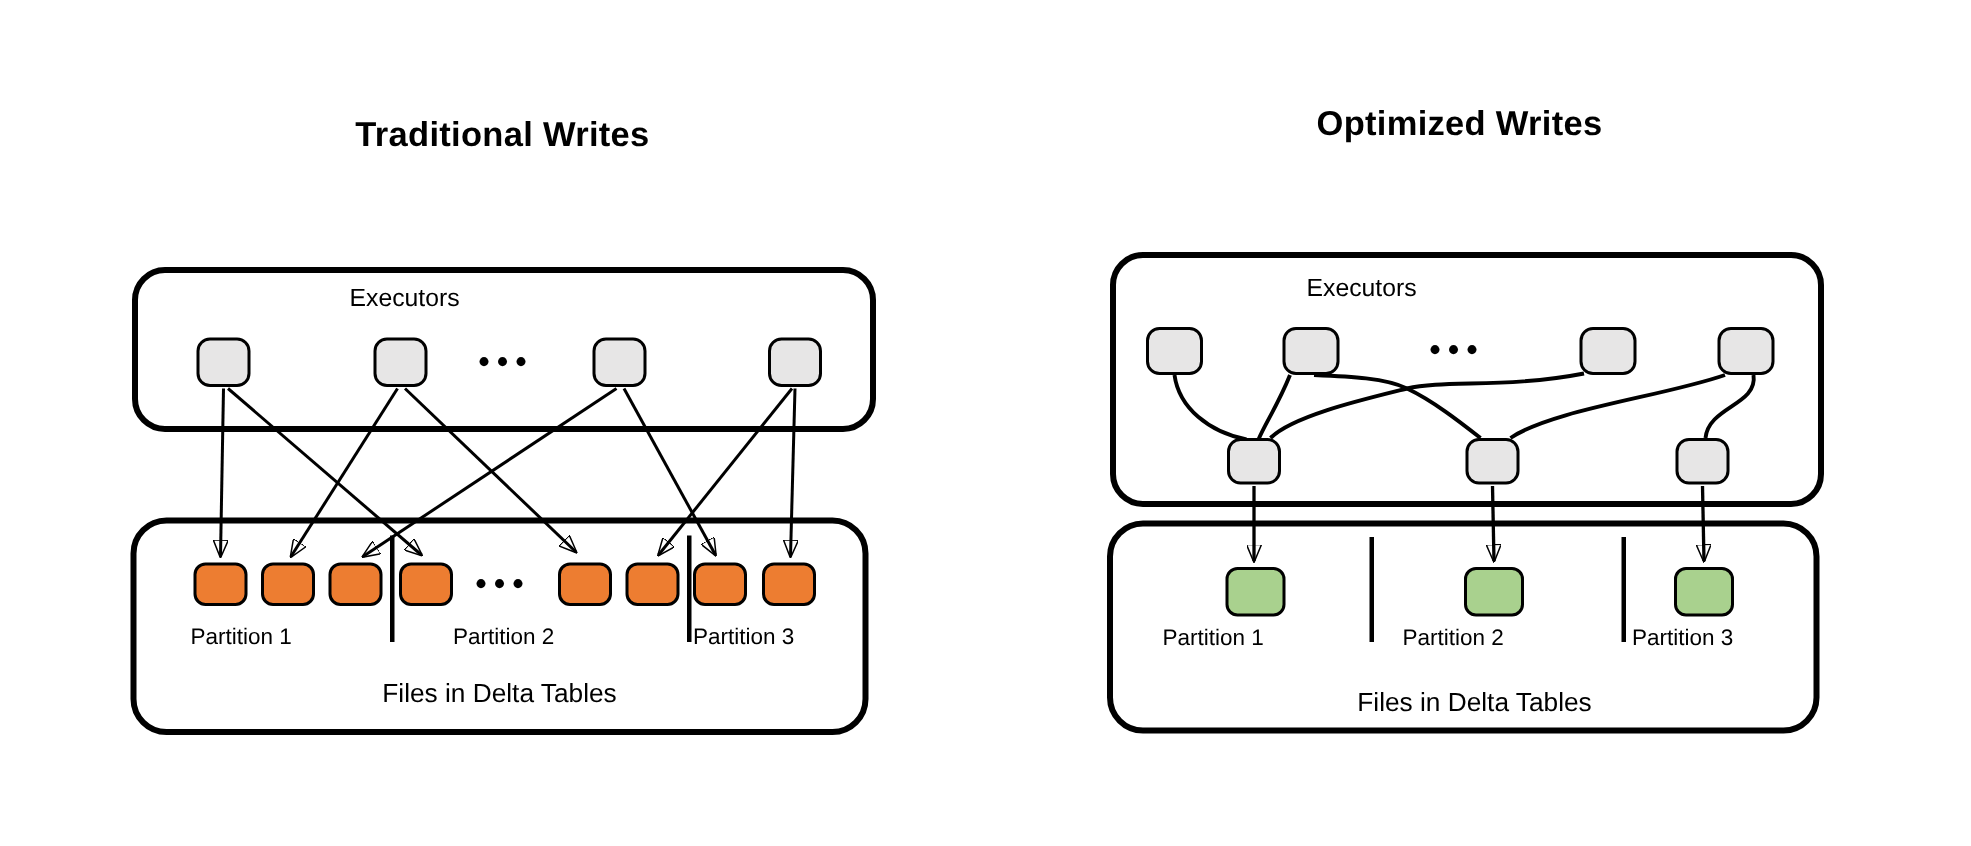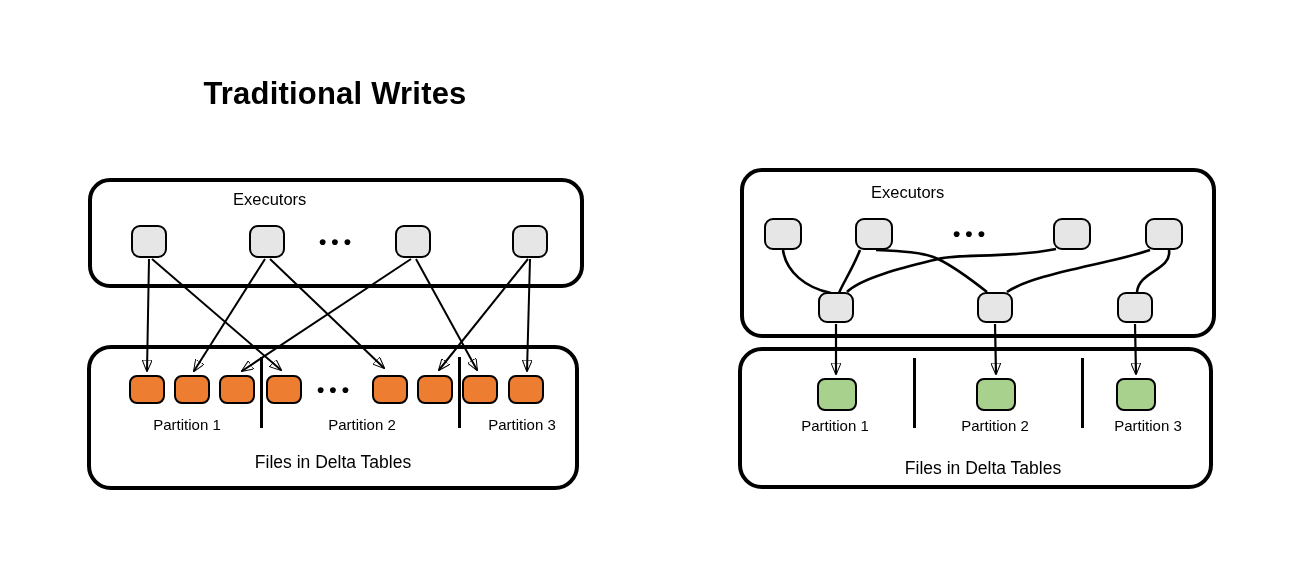--- a/index.html
+++ b/index.html
@@ -6,35 +6,35 @@
   #canvas{
     position:relative;
     width:1314px;height:564px;
     background:#ffffff;
     font-family:"Liberation Sans", sans-serif;
     color:#000;
     overflow:hidden;
   }
   .abs{position:absolute;}
   .title{
-    font-size:31px;font-weight:700;letter-spacing:.2px;
+    font-size:23px;font-weight:700;letter-spacing:.2px;
     text-align:center;z-index:2;
   }
   .groupbox{
     border:4px solid #000;border-radius:24px;
     background:#fff;z-index:1;box-sizing:border-box;
   }
   .box-label{
     font-size:16.5px;z-index:2;
   }
   .files-label{
     font-size:17.5px;text-align:center;z-index:2;
   }
   .part-label{
-    font-size:15px;text-align:center;z-index:2;width:120px;
+    font-size:15px;z-index:2;width:120px;
   }
   .node{
     border:2.3px solid #000;box-sizing:border-box;
     z-index:6;position:absolute;
   }
   .sq-exec-l{width:36px;height:33px;border-radius:9px;}
   .sq-exec-r{width:38px;height:32px;border-radius:9px;}
   .sq-shuffle{width:36px;height:31px;border-radius:9px;}
   .sq-file-l{width:36px;height:29px;border-radius:8px;}
   .sq-file-g{width:40px;height:33px;border-radius:8px;}
@@ -84,20 +84,21 @@
 
   <div class="abs divider" style="left:260px;top:357px;height:71px;"></div>
   <div class="abs divider" style="left:458px;top:357px;height:71px;"></div>
 
   <div class="abs part-label" style="left:127px;top:416px;">Partition 1</div>
   <div class="abs part-label" style="left:302px;top:416px;">Partition 2</div>
   <div class="abs part-label" style="left:462px;top:416px;">Partition 3</div>
 
   <div class="abs files-label" style="left:183px;top:452px;width:300px;">Files in Delta Tables</div>
 
+  <div class="abs title" style="left:773px;top:69px;width:400px;">Optimized Writes</div>
 
   <div class="abs groupbox" style="left:740px;top:168px;width:476px;height:170px;border-radius:22px;"></div>
   <div class="abs box-label" style="left:871px;top:183px;width:200px;">Executors</div>
 
   <div class="node sq-exec-r" style="left: 764px; top: 218px; background-color: rgb(231, 230, 230);"></div>
   <div class="node sq-exec-r" style="left: 855px; top: 218px; background-color: rgb(231, 230, 230);"></div>
   <div class="abs dots" style="left:939px;top:218px;width:60px;height:32px;">•••</div>
   <div class="node sq-exec-r" style="left: 1053px; top: 218px; background-color: rgb(231, 230, 230);"></div>
   <div class="node sq-exec-r" style="left: 1145px; top: 218px; background-color: rgb(231, 230, 230);"></div>
 

